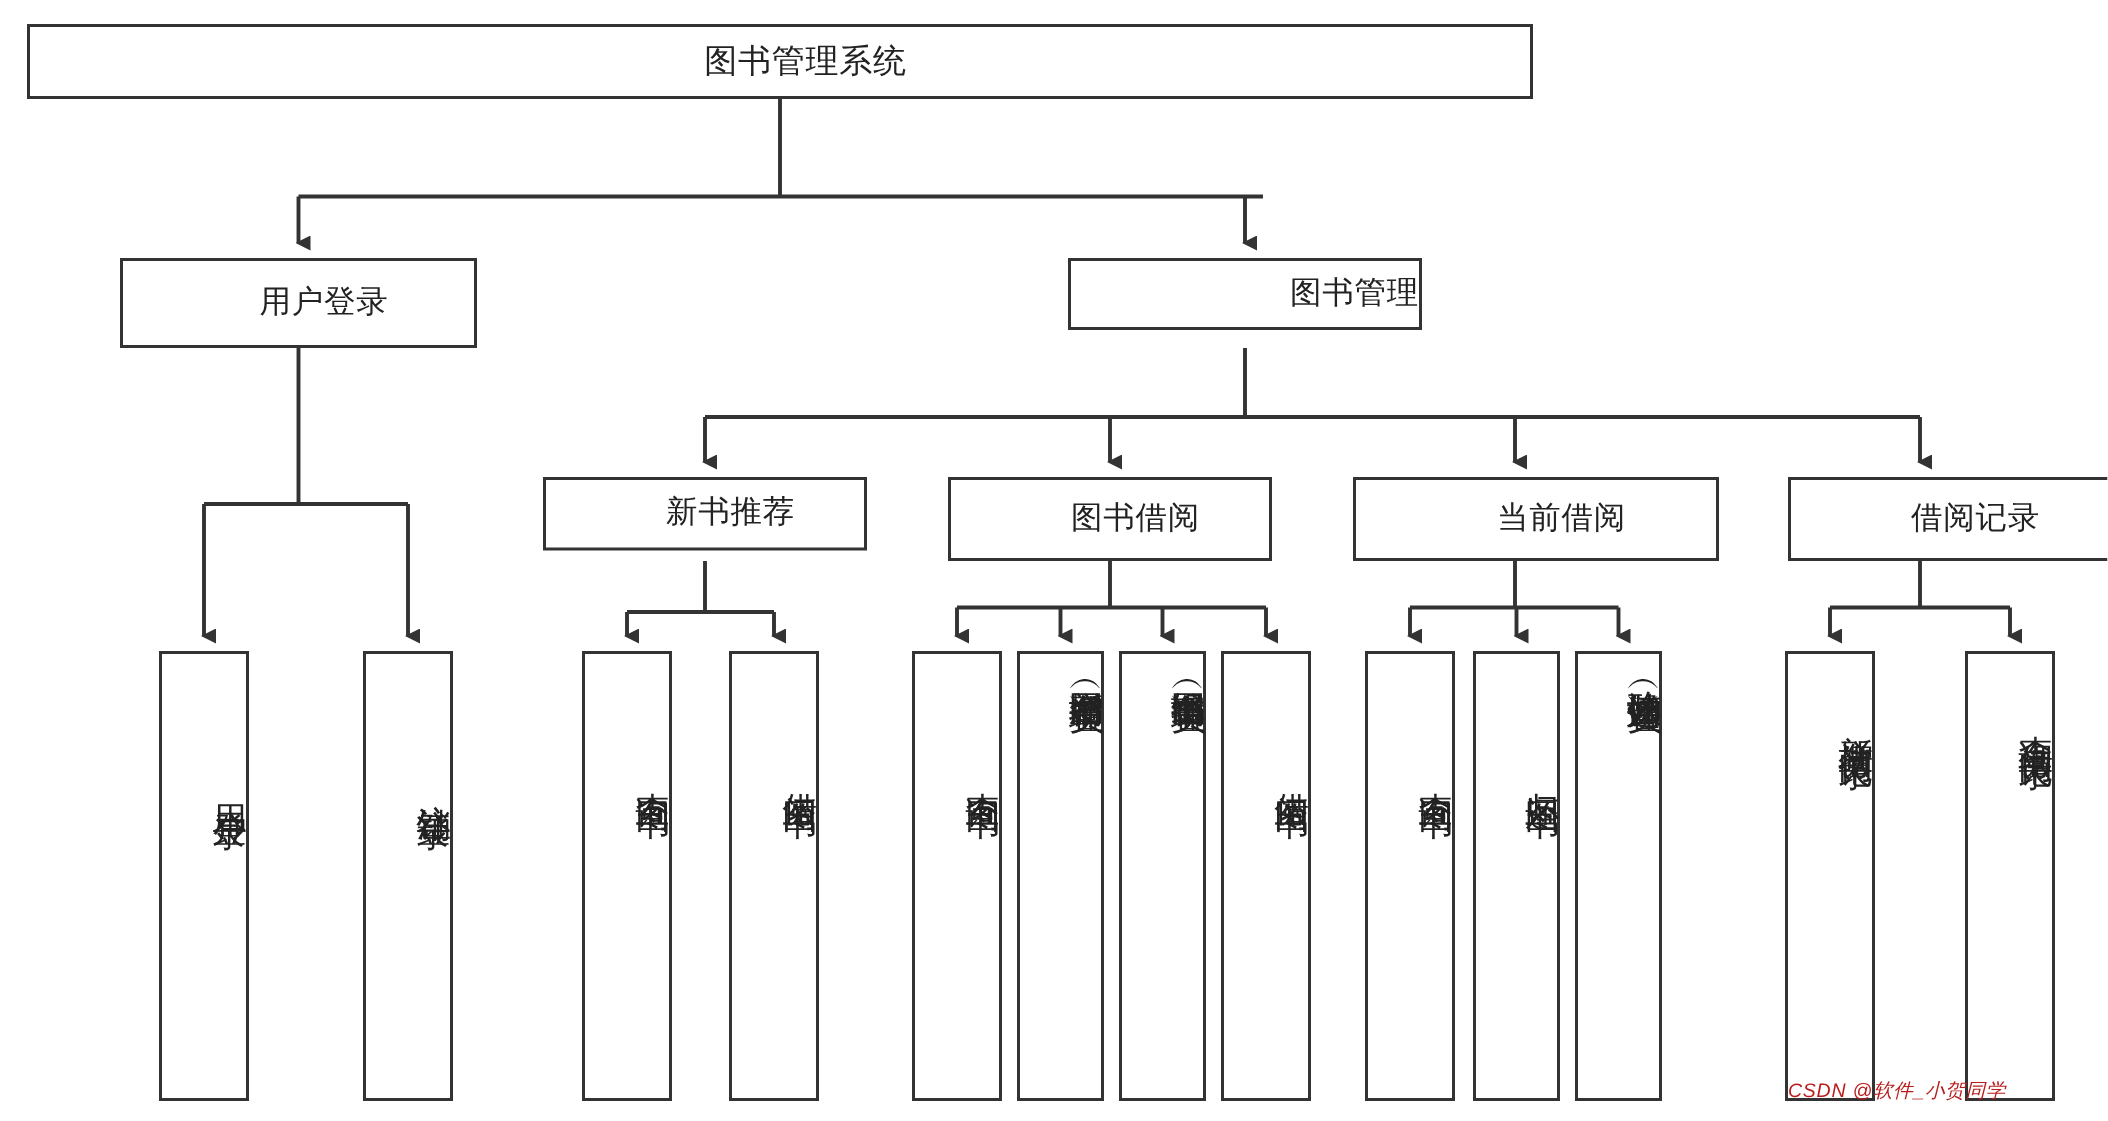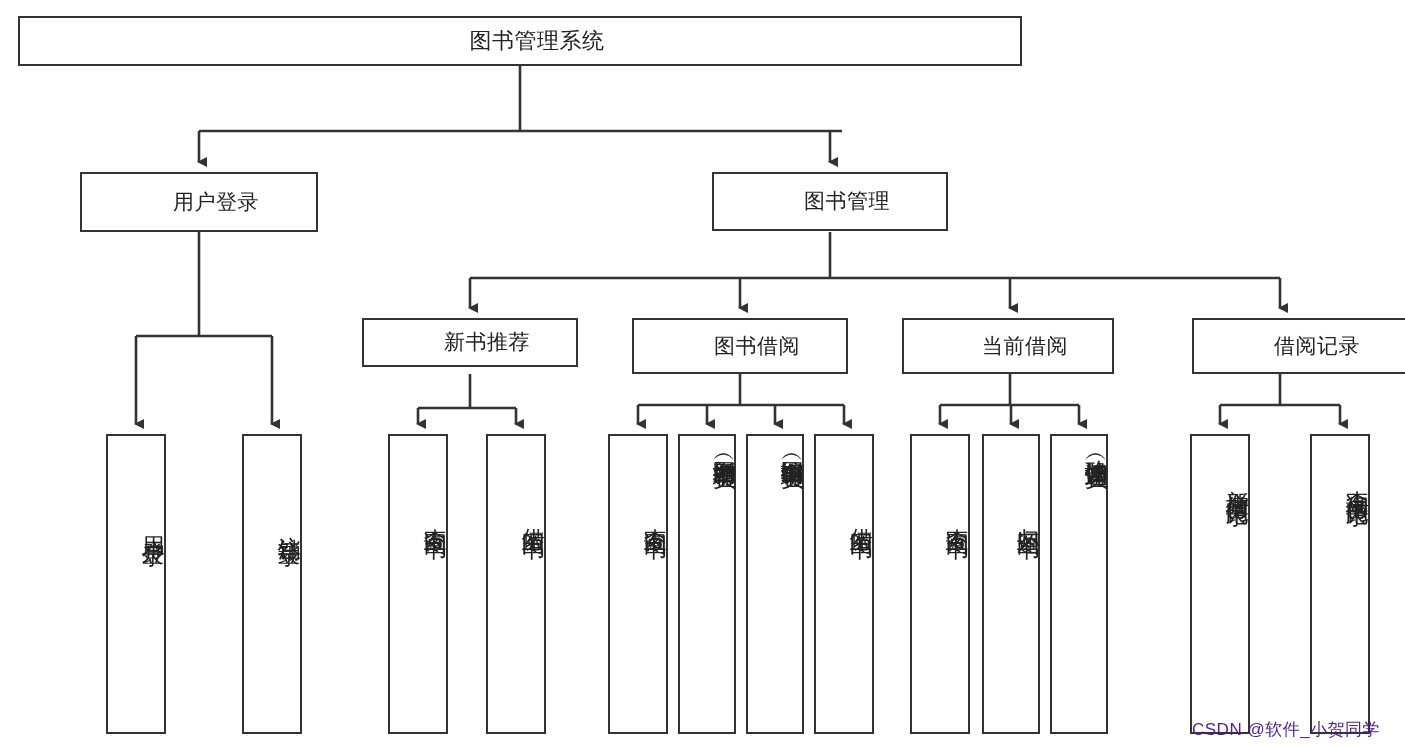--- a/index.html
+++ b/index.html
@@ -52,24 +52,25 @@
     writing-mode: vertical-rl;
     text-orientation: upright;
     font-size: 23px;
     line-height: 1.1;
     letter-spacing: 3px;
     white-space: nowrap;
   }
   .node.leaf.tall .label { letter-spacing: 1px; }
   .watermark {
     position: absolute;
-    font-size: 17px;
-    color: #4c1d95;
+    font-size: 13px;
+    color: #b91c1c;
     white-space: nowrap;
     letter-spacing: 0.5px;
+    font-style: italic;
   }
 </style>
 </head>
 <body>
 
 <div id="canvas">
 
   <svg id="wires" viewBox="0 0 1405 747" xmlns="http://www.w3.org/2000/svg">
     <defs>
       <marker id="arrow" markerWidth="10" markerHeight="10" refX="5" refY="8" orient="auto" markerUnits="userSpaceOnUse">
@@ -120,31 +121,31 @@
     </g>
   </svg>
 
   <div class="node root" style="left:18px; top:16px; width:1004px; height:50px;">
     <span class="label">图书管理系统</span>
   </div>
 
   <div class="node" style="left:80px; top:172px; width:238px; height:60px;">
     <span class="label">用户登录</span>
   </div>
-  <div class="node" style="left:712px; top:172px; width:236px; height:59px;">
+  <div class="node" style="left:712px; top:172px; width:236px; height:48px;justify-content:flex-end;">
     <span class="label">图书管理</span>
   </div>
 
   <div class="node" style="left:362px; top:318px; width:216px; height:49px;">
     <span class="label">新书推荐</span>
   </div>
   <div class="node" style="left:632px; top:318px; width:216px; height:56px;text-align:center;">
     <span class="label">图书借阅</span>
   </div>
-  <div class="node" style="left:902px; top:318px; width:212px; height:56px;">
+  <div class="node" style="left:902px; top:318px; width:244px; height:56px;">
     <span class="label">当前借阅</span>
   </div>
   <div class="node" style="left:1172px; top:318px; width:216px; height:56px;margin-left:20px;">
     <span class="label">借阅记录</span>
   </div>
 
   <div class="node leaf" style="left:106px; top:434px; width:60px; height:300px; padding-top:82px;">
     <span class="label">用户登录</span>
   </div>
   <div class="node leaf" style="left:242px; top:434px; width:60px; height:300px; padding-top:82px;">

